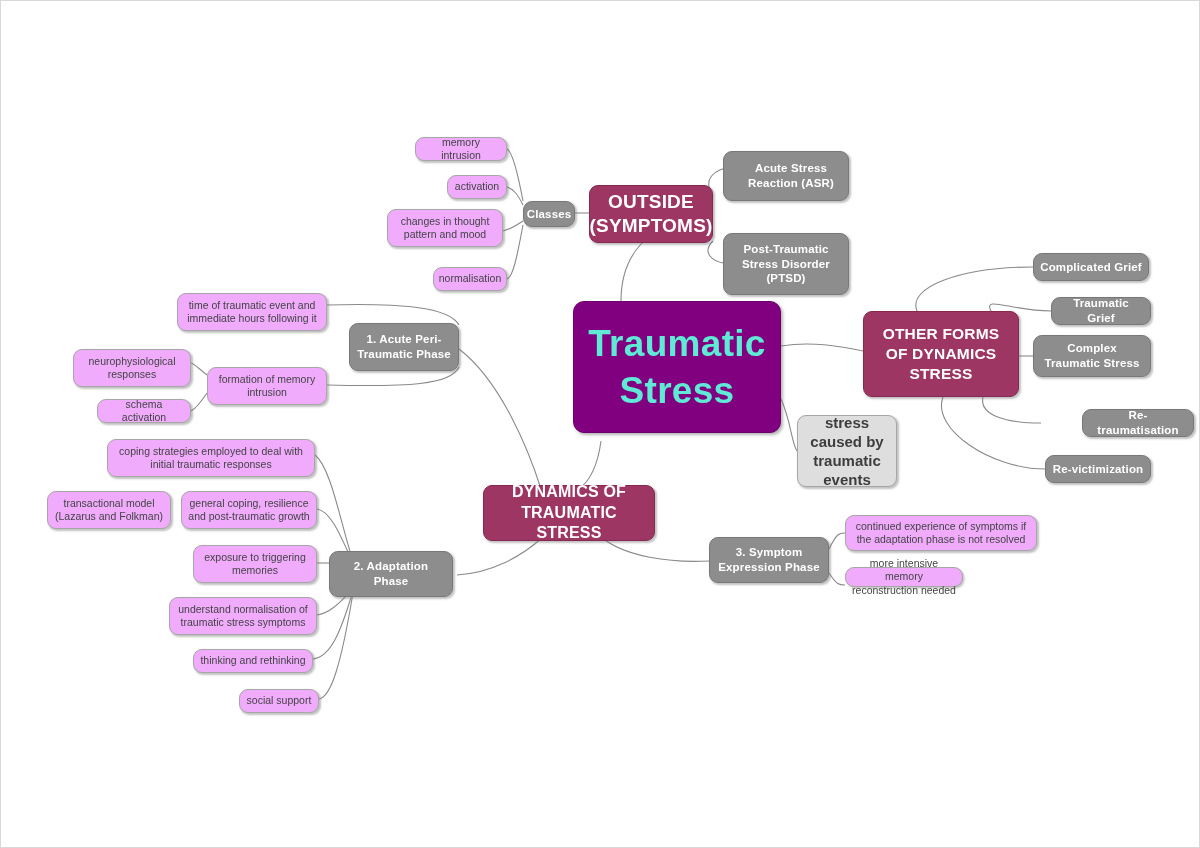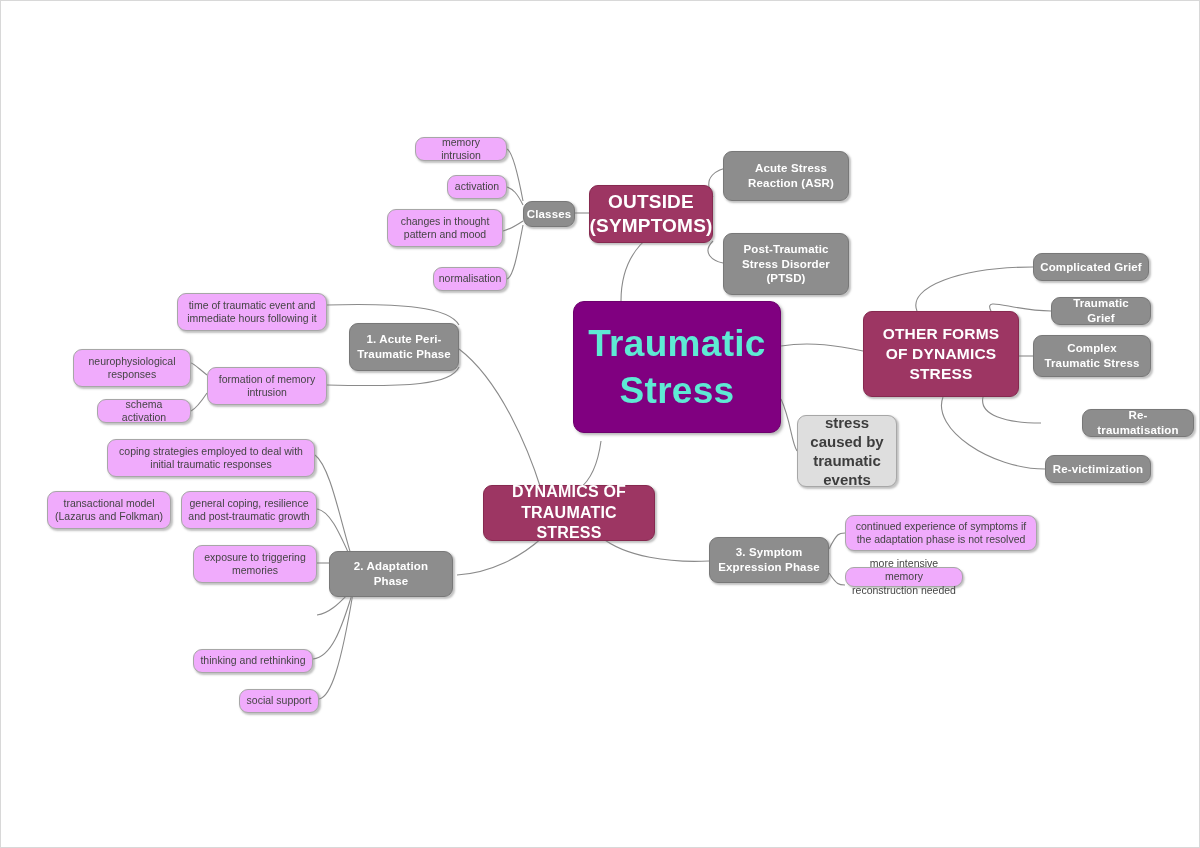--- a/index.html
+++ b/index.html
@@ -185,20 +185,21 @@
   <div class="node n-l2" style="left:328px; top:550px; width:124px; height:46px;">2. Adaptation Phase</div>
 
   <div class="node n-l3" style="left:106px; top:438px; width:208px; height:38px;">coping strategies employed to deal with initial traumatic responses</div>
 
   <div class="node n-l3" style="left:180px; top:490px; width:136px; height:38px;">general coping, resilience and post-traumatic growth</div>
 
   <div class="node n-l3" style="left:46px; top:490px; width:124px; height:38px;">transactional model (Lazarus and Folkman)</div>
 
   <div class="node n-l3" style="left:192px; top:544px; width:124px; height:38px;">exposure to triggering memories</div>
 
+  <div class="node n-l3" style="left:168px; top:596px; width:148px; height:38px;">understand normalisation of traumatic stress symptoms</div>
 
   <div class="node n-l3" style="left:192px; top:648px; width:120px; height:24px;">thinking and rethinking</div>
 
   <div class="node n-l3" style="left:238px; top:688px; width:80px; height:24px;">social support</div>
 
   <div class="node n-l2" style="left:708px; top:536px; width:120px; height:46px;">3. Symptom Expression Phase</div>
 
   <div class="node n-l3" style="left:844px; top:514px; width:192px; height:36px;">continued experience of symptoms if the adaptation phase is not resolved</div>
 
   <div class="node n-l3" style="left:844px; top:566px; width:118px; height:20px;text-align:center;">more intensive memory reconstruction needed</div>

